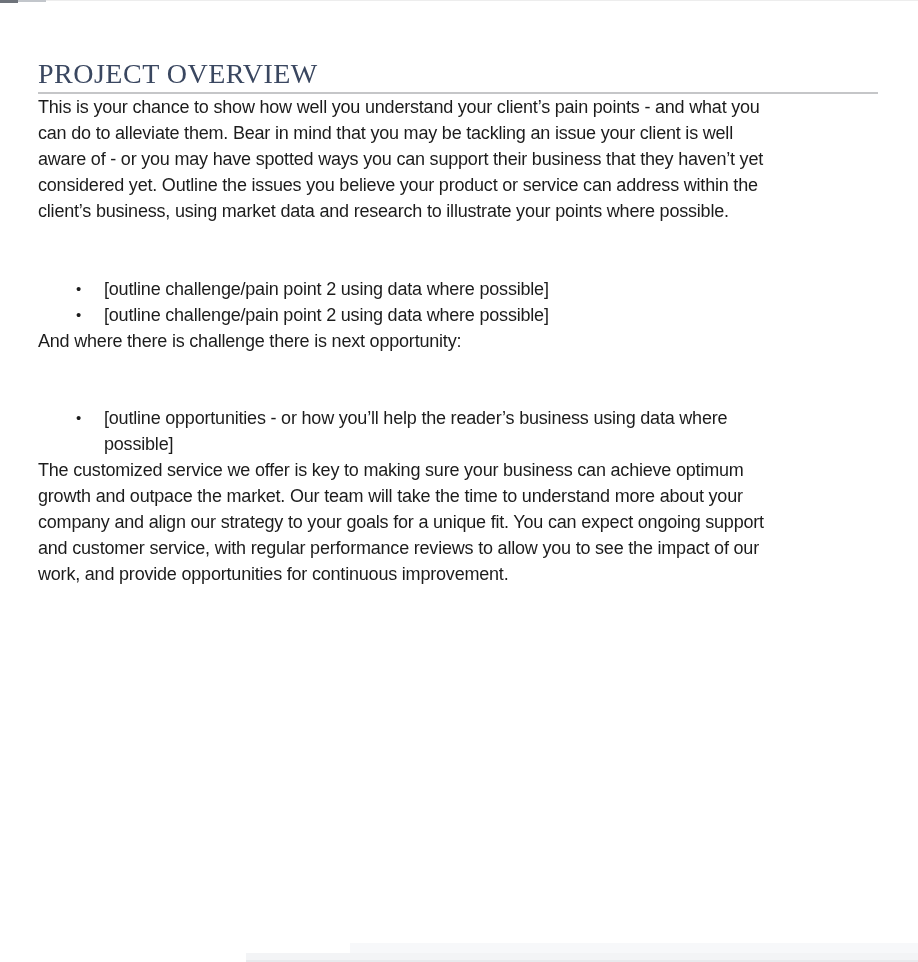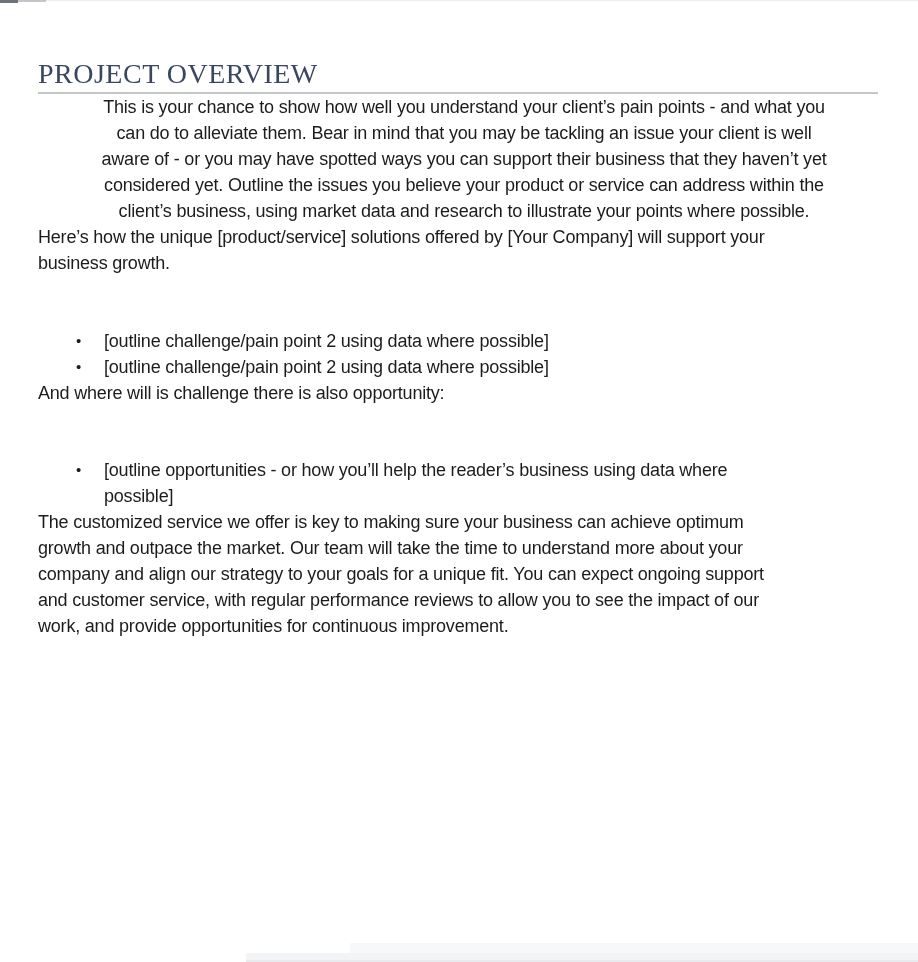--- a/index.html
+++ b/index.html
@@ -59,21 +59,21 @@
     height: 2px;
     background: #c5c6c8;
   }
   .content p {
     margin: 0;
     font-size: 18px;
     line-height: 26px;
     letter-spacing: -0.2px;
     white-space: pre-line;
   }
-  .p1 { margin-top: 18px; text-align: center; }
+  .p1 { margin-top: 18px; }
   .p2 { margin-top: 26px; }
   .p-italic { margin-top: 26px; font-style: italic; }
   .p4 { margin-top: 26px; }
   .p5 { margin-top: 27px; }
   .p6 { margin-top: 26px; }
   .p7 { margin-top: 28px; }
 
   ul.bullets {
     list-style: none;
     margin: 0;
@@ -116,36 +116,34 @@
     <div class="title-rule"></div>
 
     <p class="p1">This is your chance to show how well you understand your client’s pain points - and what you
 can do to alleviate them. Bear in mind that you may be tackling an issue your client is well
 aware of - or you may have spotted ways you can support their business that they haven’t yet
 considered yet. Outline the issues you believe your product or service can address within the
 client’s business, using market data and research to illustrate your points where possible.</p>
 
 
 
-    <p class="p4">Here’s how the unique [product/service] solutions offered by [Your Company] will support your
-business growth.</p>
 
 
     <ul class="bullets challenges">
       <li>
         <span class="marker">•</span>
         <span class="bullet-text">[outline challenge/pain point 2 using data where possible]</span>
       </li>
       <li>
         <span class="marker">•</span>
         <span class="bullet-text">[outline challenge/pain point 2 using data where possible]</span>
       </li>
     </ul>
 
-    <p class="p6">And where will is challenge there is also opportunity:</p>
+    <p class="p6">And where there is challenge there is next opportunity:</p>
 
     <ul class="bullets opportunities">
       <li>
         <span class="marker">•</span>
         <span class="bullet-text">[outline opportunities - or how you’ll help the reader’s business using data where
 possible]</span>
       </li>
     </ul>
 
     <p class="p7">The customized service we offer is key to making sure your business can achieve optimum

